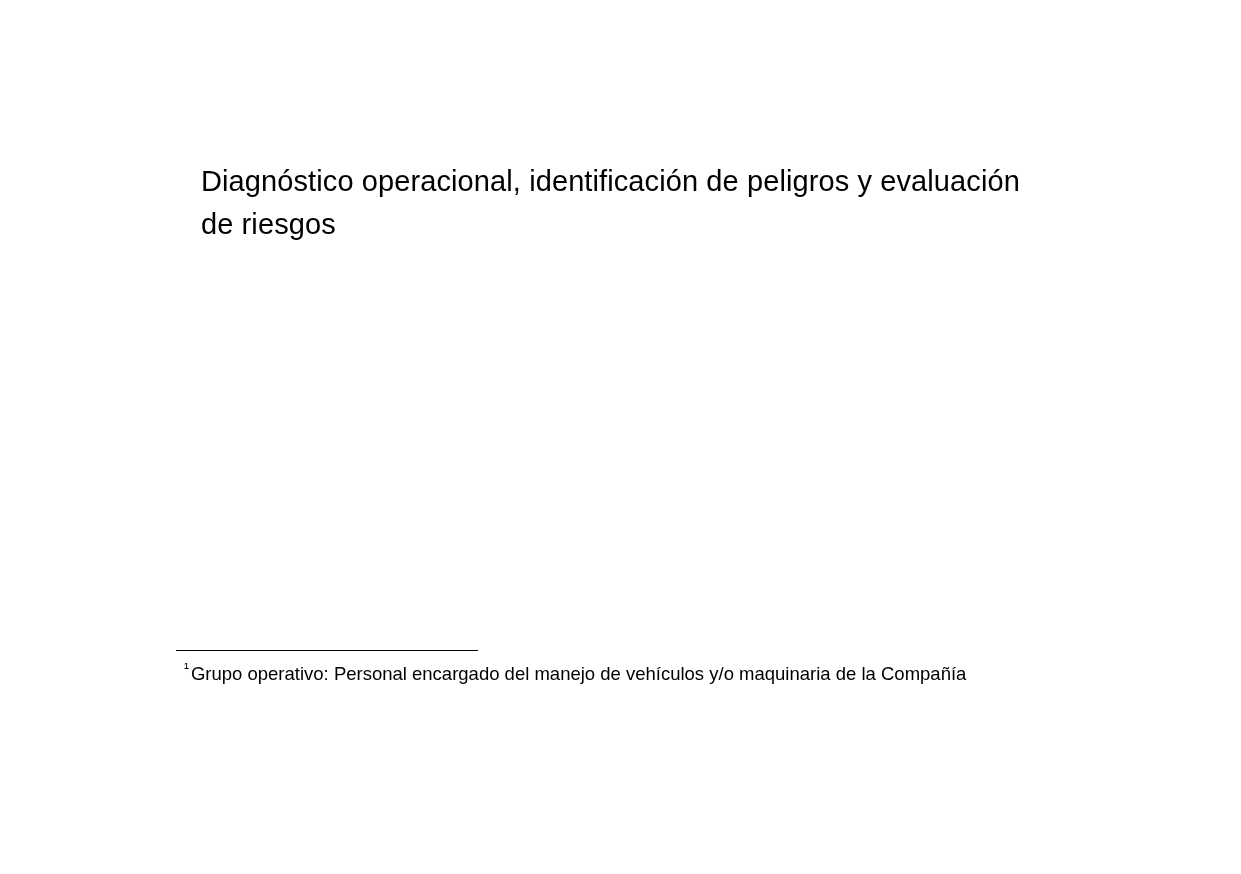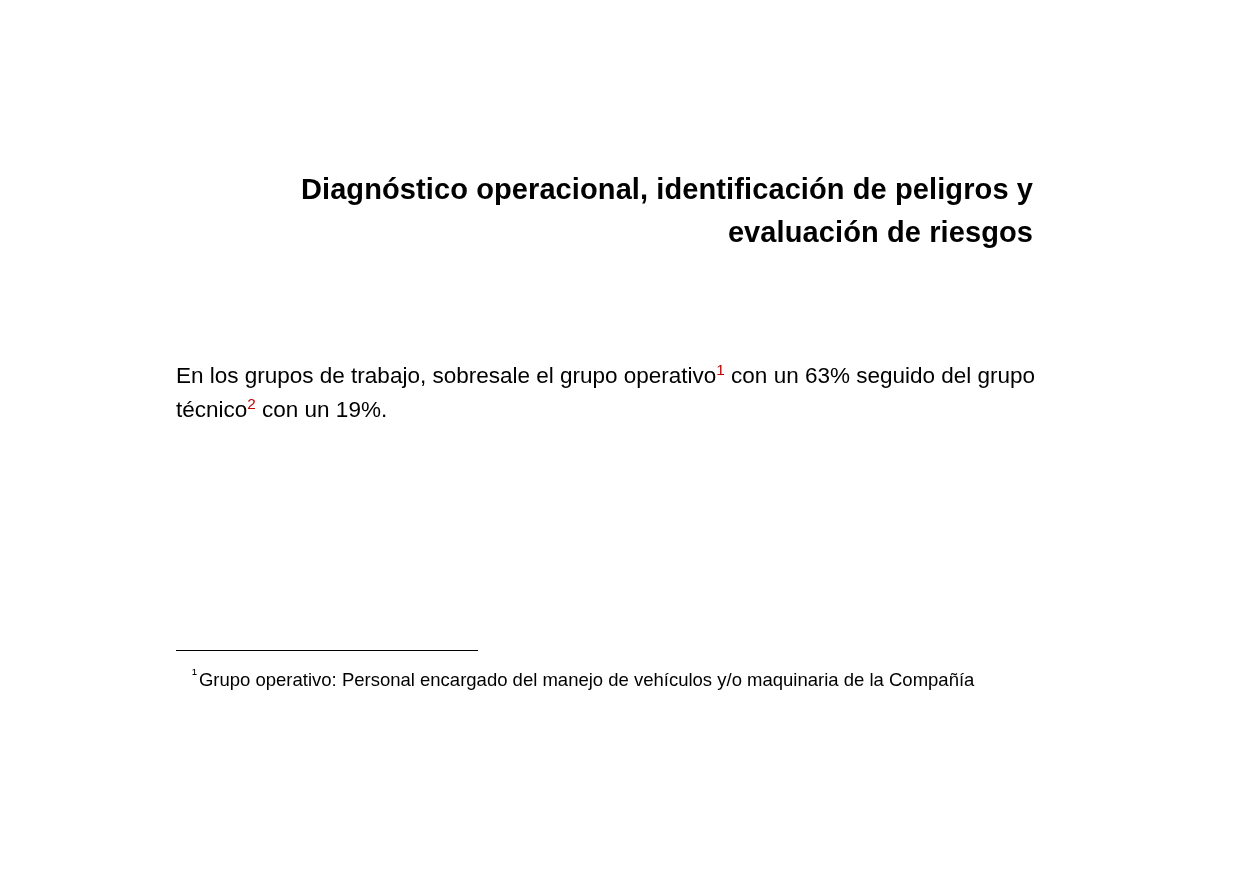--- a/index.html
+++ b/index.html
@@ -24,25 +24,25 @@
     background: #ffffff;
   }
   .content {
     position: absolute;
     left: 176px;
     top: 160px;
     width: 890px;
   }
   .doc-title {
     font-size: 29px;
-    font-weight: bold;
+    font-weight: normal;
     line-height: 1.48;
-    text-align: right;
+    text-align: left;
     letter-spacing: 0.1px;
-    margin: 8px;
+    margin: 0;
     padding: 0 25px;
   }
   .body-paragraph {
     position: absolute;
     left: 176px;
     top: 336px;
     width: 892px;
     font-size: 22.5px;
     line-height: 1.52;
     text-align: left;
@@ -61,44 +61,41 @@
   }
   .footnote-rule {
     width: 302px;
     height: 0;
     border-top: 1.6px solid #000000;
     margin: 0 0 10px 0;
   }
   .footnote {
     font-size: 18.5px;
     line-height: 1.42;
-    margin: 16px;
+    margin: 8px;
   }
   .footnote .marker {
     font-size: 0.8em;
     vertical-align: super;
     line-height: 0;
     margin-right: 2px;
   }
 </style>
 </head>
 <body>
 
 <div class="page">
 
   <div class="content">
     <h1 class="doc-title">
       <span>Diagnóstico operacional, identificación de peligros y</span>
       <span>evaluación de riesgos</span>
     </h1>
   </div>
 
-  <p class="body-paragraph">
-    <span>En los grupos de trabajo, sobresale el grupo operativo</span><sup class="fn">1</sup><span> con un 63% seguido del grupo técnico</span><sup class="fn">2</sup><span> con un 19%.</span>
-  </p>
 
   <div class="footnote-area">
     <div class="footnote-rule"></div>
     <p class="footnote">
       <span class="marker">¹</span><span>Grupo operativo: Personal encargado del manejo de vehículos y/o maquinaria de la Compañía</span>
     </p>
   </div>
 
 </div>
 

